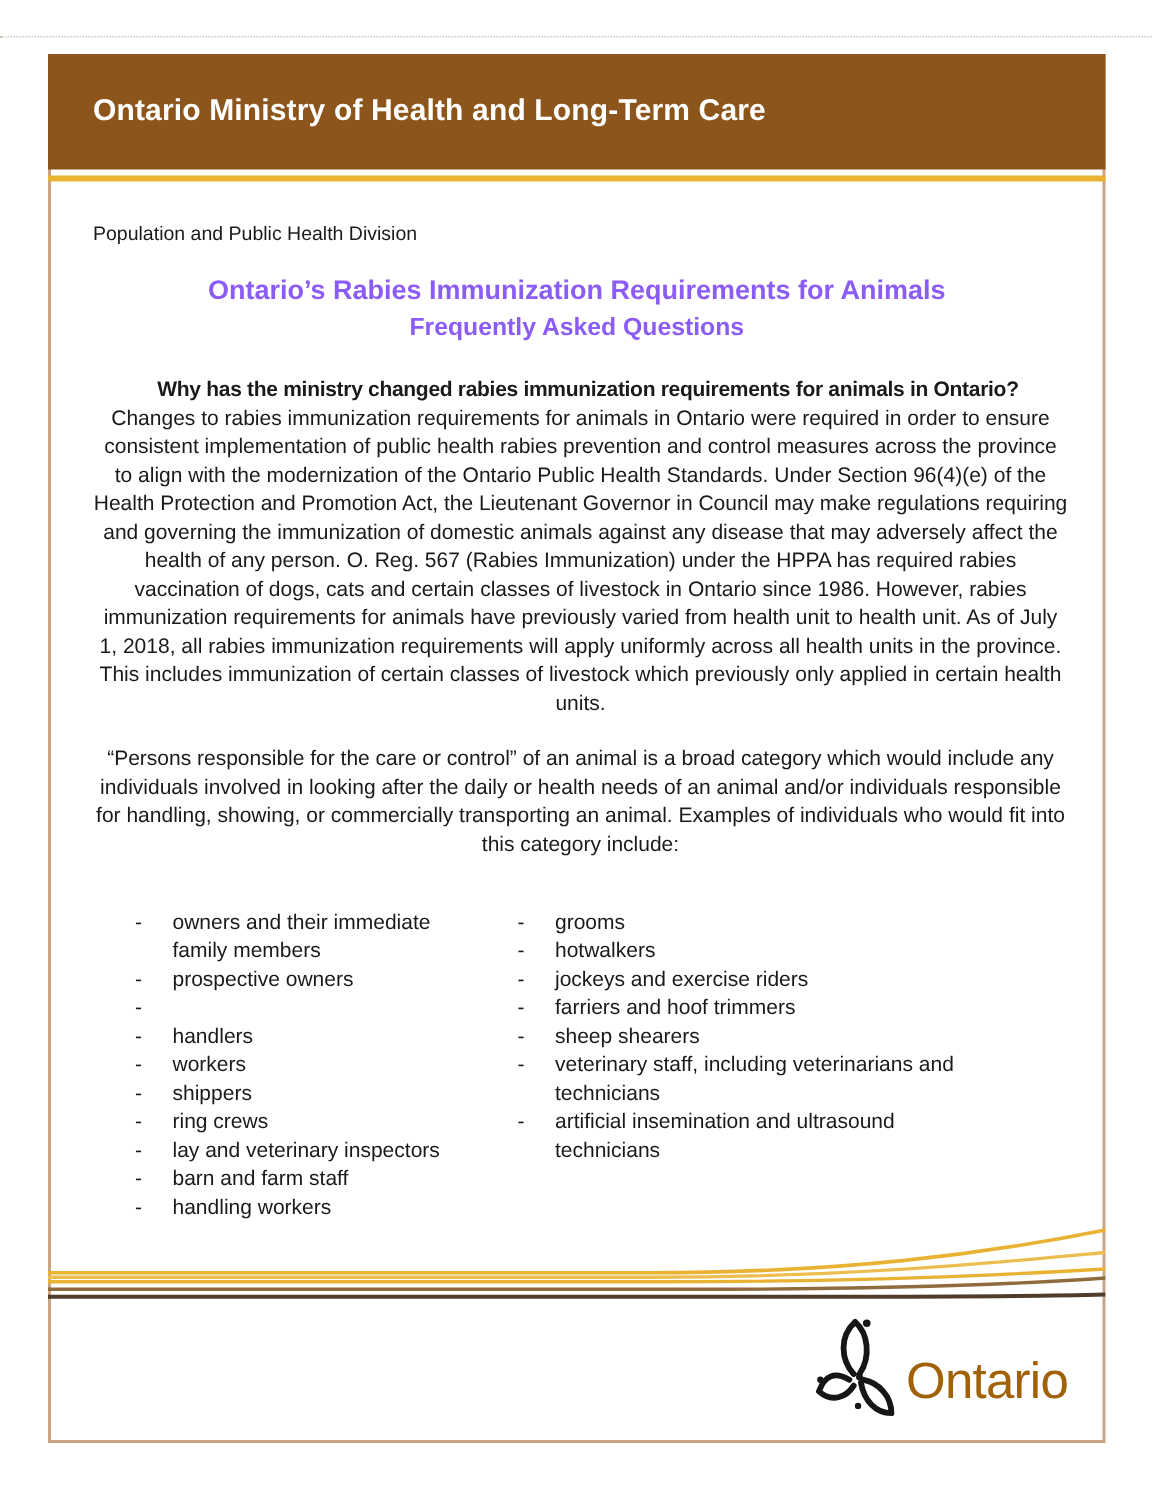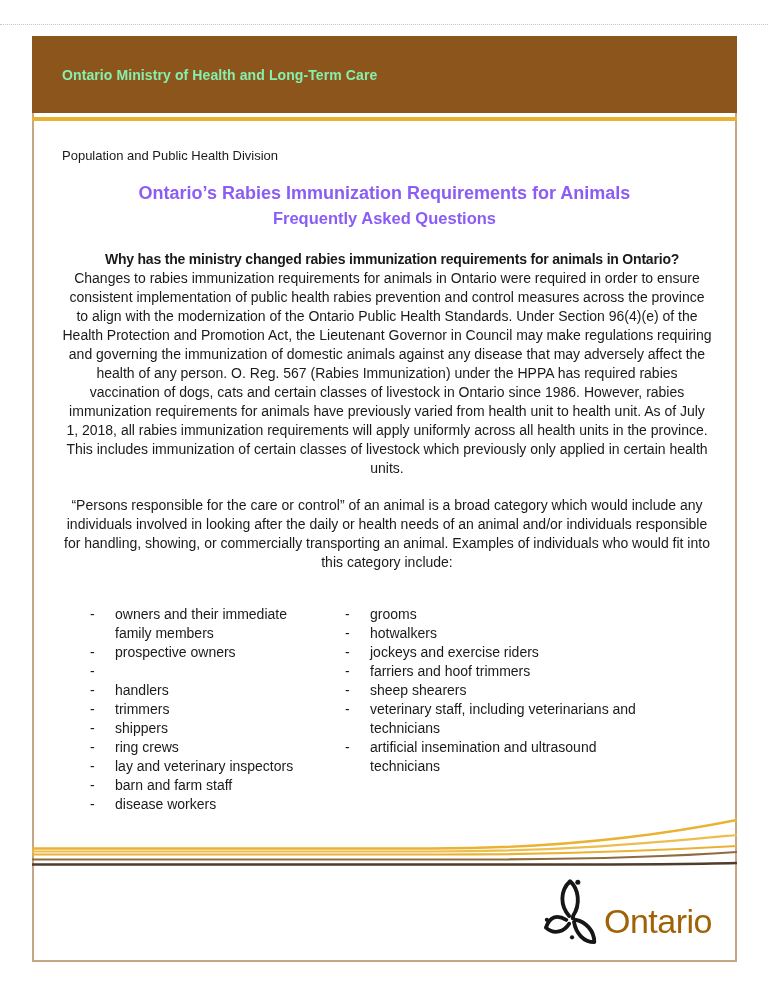--- a/index.html
+++ b/index.html
@@ -6,21 +6,21 @@
   body{
     width:768px;height:994px;position:relative;background:#ffffff;
     font-family:"Liberation Sans",sans-serif;color:#1a1a1a;overflow:hidden;
   }
   .top-rule{position:absolute;left:0;top:24px;width:768px;height:0;
     border-top:1px dotted #cfc5b6;}
   .frame{position:absolute;left:32px;top:36px;width:701px;height:922px;
     border:2px solid #c7a585;background:#fff;}
   .header-bar{position:absolute;left:-2px;top:-2px;width:705px;height:77px;
     background:#8c551c;display:flex;align-items:center;}
-  .header-title{margin-left:30px;color:#86efac;font-weight:bold;font-size:14px;letter-spacing:.1px;}
+  .header-title{margin-left:30px;color:#ffffff;font-weight:bold;font-size:20px;letter-spacing:.1px;}
   .gold-rule{position:absolute;left:-2px;top:79px;width:705px;height:4px;background:#e9b233;}
   .division{position:absolute;left:28px;top:110px;font-size:13px;}
   .title-block{position:absolute;left:28px;top:143px;width:645px;text-align:center;
     color:#8b5cf6;font-weight:bold;}
   .doc-title{font-size:18px;line-height:25px;}
   .doc-subtitle{font-size:16.5px;line-height:25px;}
   .section{position:absolute;left:28px;width:660px;font-size:14px;line-height:19px;text-align:center;}
   .sec1{top:212px;}
   .sec2{top:458px;}
   .question{font-weight:bold;letter-spacing:-0.2px;}
@@ -78,41 +78,41 @@
         </div>
       <div class="li">
           <span class="dash">-</span>
         </div>
       <div class="li">
           <span class="dash">-</span>
           <span class="li-text">handlers</span>
         </div>
       <div class="li">
           <span class="dash">-</span>
-          <span class="li-text">trimmers</span>
+          <span class="li-text">workers</span>
         </div>
       <div class="li">
           <span class="dash">-</span>
           <span class="li-text">shippers</span>
         </div>
       <div class="li">
           <span class="dash">-</span>
           <span class="li-text">ring crews</span>
         </div>
       <div class="li">
           <span class="dash">-</span>
           <span class="li-text">lay and veterinary inspectors</span>
         </div>
       <div class="li">
           <span class="dash">-</span>
           <span class="li-text">barn and farm staff</span>
         </div>
       <div class="li">
           <span class="dash">-</span>
-          <span class="li-text">disease workers</span>
+          <span class="li-text">handling workers</span>
         </div>
     </div>
     <div class="list-col col-right">
       <div class="li">
           <span class="dash">-</span>
           <span class="li-text">grooms</span>
         </div>
       <div class="li">
           <span class="dash">-</span>
           <span class="li-text">hotwalkers</span>

